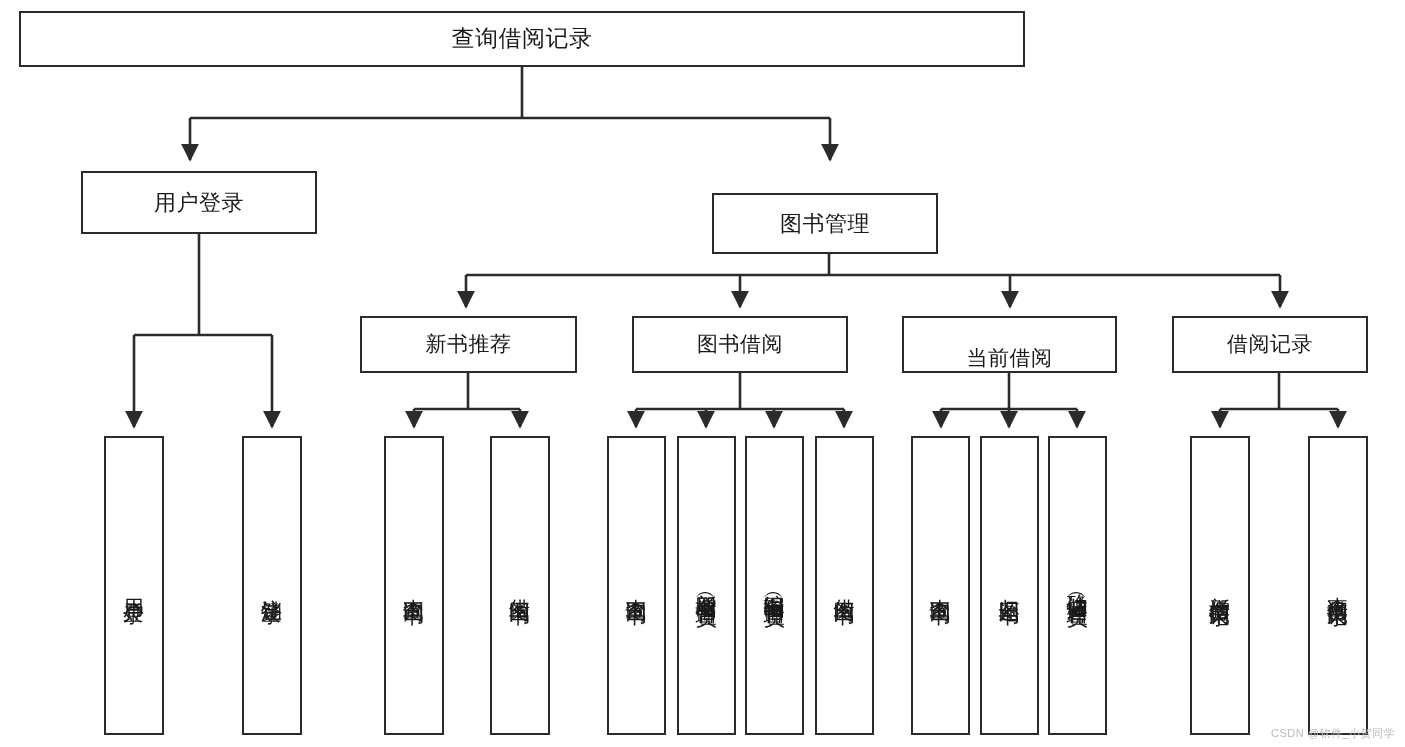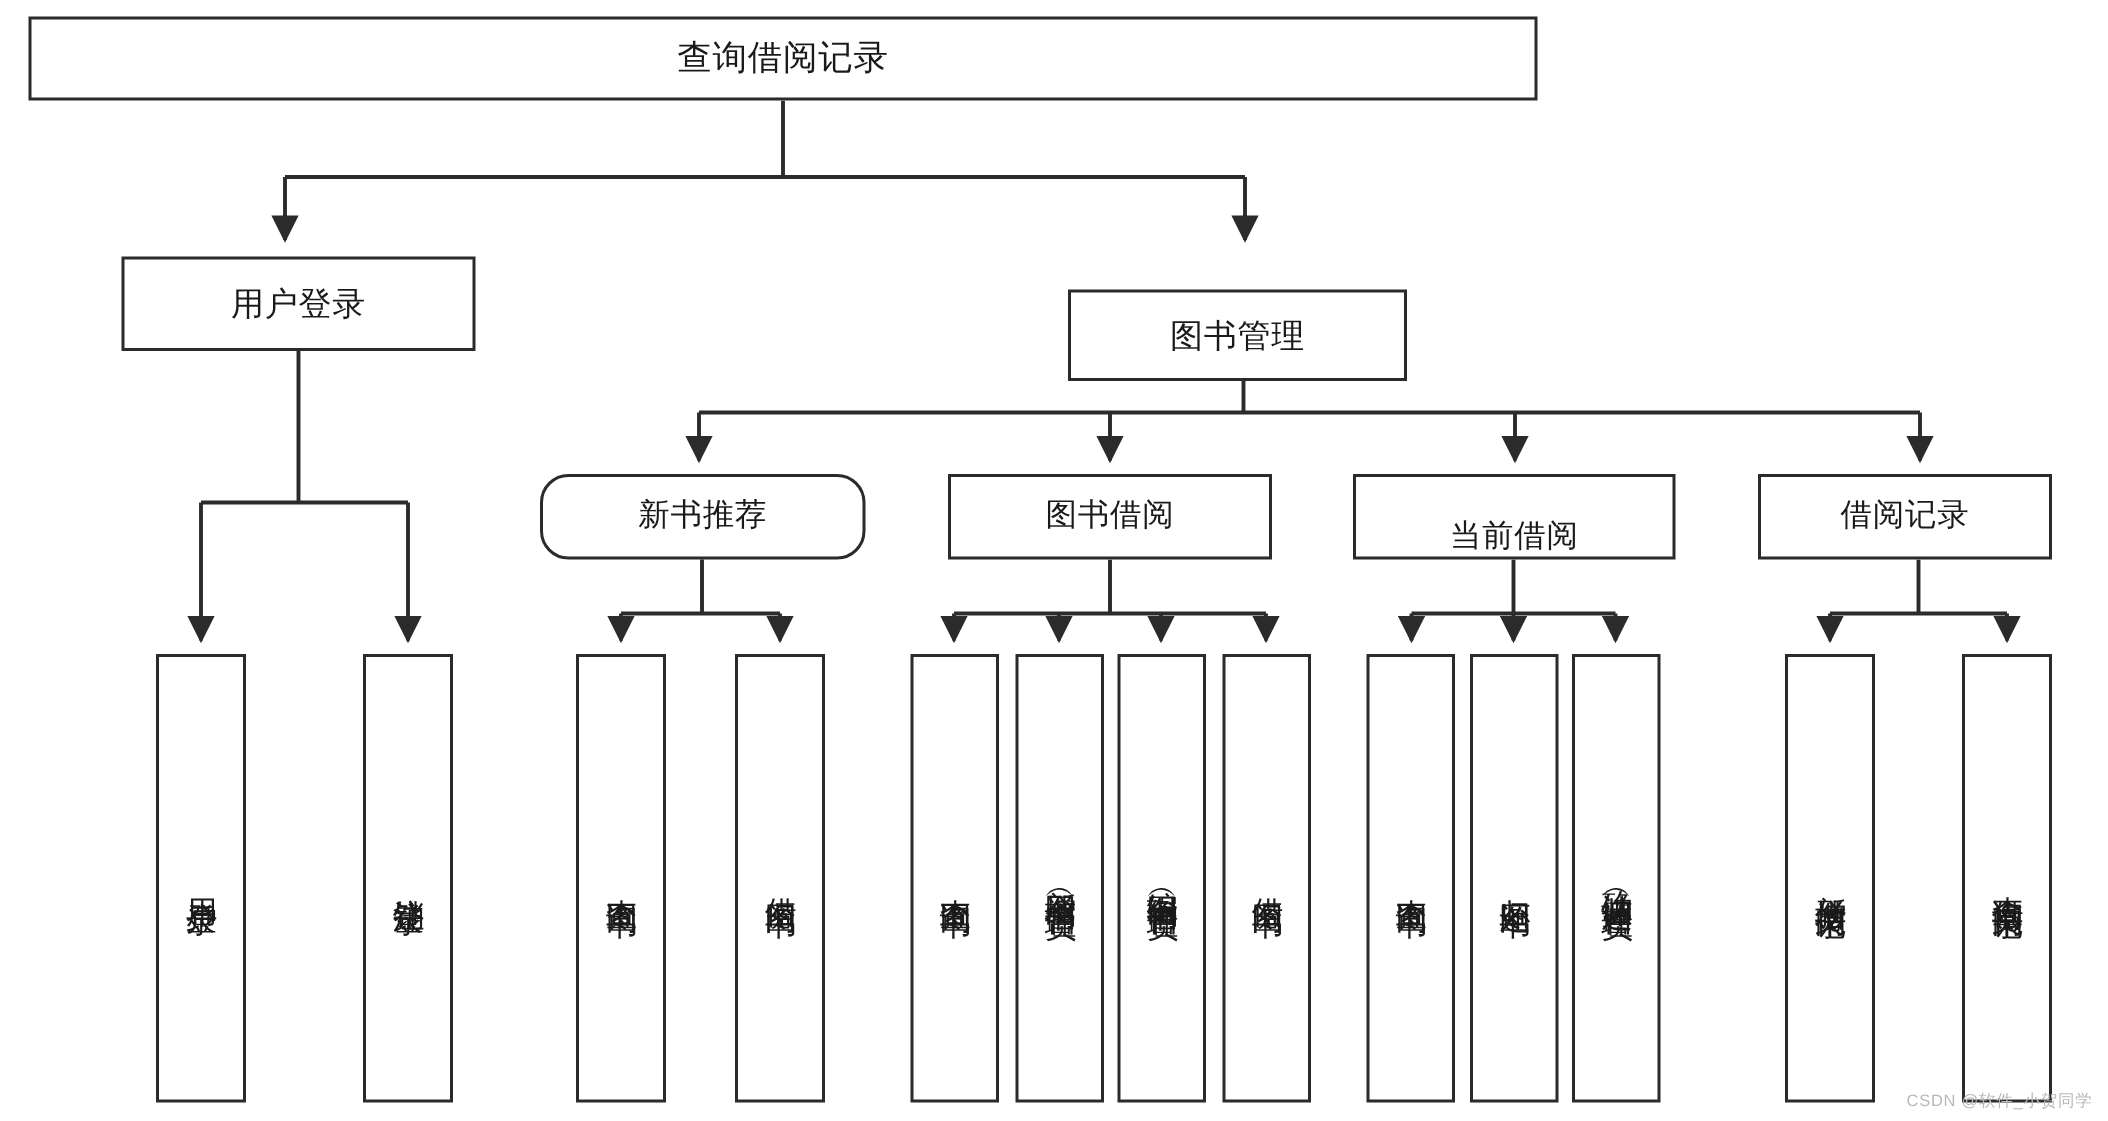--- a/index.html
+++ b/index.html
@@ -121,21 +121,21 @@
     <span class="node-label">查询借阅记录</span>
   </div>
 
   <div class="node level1" style="left:81px; top:171px; width:236px; height:63px;">
     <span class="node-label">用户登录</span>
   </div>
   <div class="node level1" style="left:712px; top:171px; width:226px; height:61px;margin-top:22px;">
     <span class="node-label">图书管理</span>
   </div>
 
-  <div class="node level2" style="left:360px; top:316px; width:217px; height:57px;border-radius:19px;">
+  <div class="node level2" style="left:360px; top:316px; width:217px; height:57px;">
     <span class="node-label">新书推荐</span>
   </div>
   <div class="node level2" style="left:632px; top:316px; width:216px; height:57px;">
     <span class="node-label">图书借阅</span>
   </div>
   <div class="node level2" style="left:902px; top:316px; width:215px; height:57px;align-items:flex-end;">
     <span class="node-label">当前借阅</span>
   </div>
   <div class="node level2" style="left:1172px; top:316px; width:196px; height:57px;">
     <span class="node-label">借阅记录</span>

